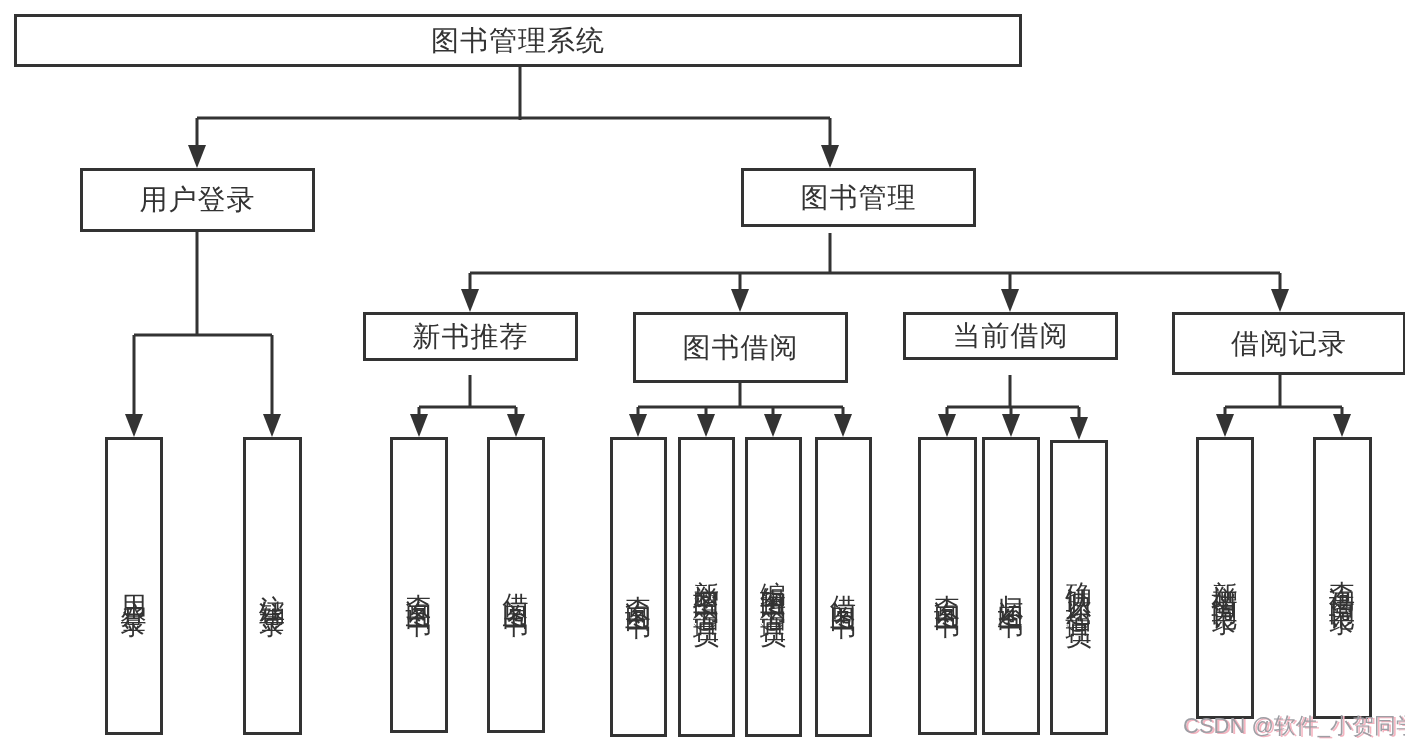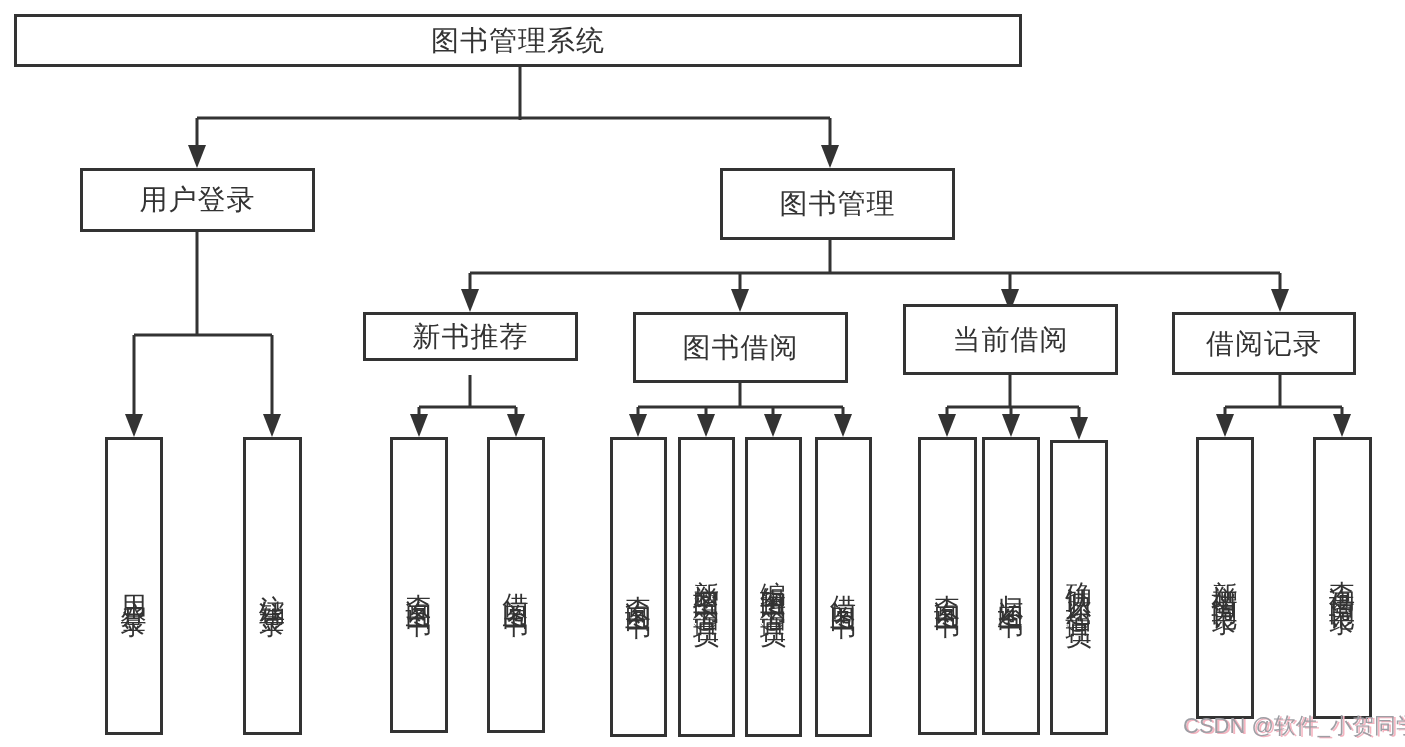--- a/index.html
+++ b/index.html
@@ -60,26 +60,26 @@
     <polygon points="1002,414 1020,414 1011,437"></polygon>
     <polygon points="1070,417 1088,417 1079,440"></polygon>
     <polygon points="1216,414 1234,414 1225,437"></polygon>
     <polygon points="1333,414 1351,414 1342,437"></polygon>
   </g>
 </svg>
 
 <div class="node hbox" style="left:14px;top:14px;width:1008px;height:53px">图书管理系统</div>
 
 <div class="node hbox" style="left:80px;top:168px;width:235px;height:64px">用户登录</div>
-<div class="node hbox" style="left:720px;top:168px;width:235px;height:72px">图书管理</div>
+<div class="node hbox" style="left:741px;top:168px;width:235px;height:59px">图书管理</div>
 
 <div class="node hbox" style="left:363px;top:312px;width:215px;height:49px">新书推荐</div>
 <div class="node hbox" style="left:633px;top:312px;width:215px;height:71px">图书借阅</div>
-<div class="node hbox" style="left:903px;top:304px;width:215px;height:71px">当前借阅</div>
-<div class="node hbox" style="left:1172px;top:312px;width:184px;height:63px">借阅记录</div>
+<div class="node hbox" style="left:903px;top:312px;width:215px;height:48px">当前借阅</div>
+<div class="node hbox" style="left:1172px;top:312px;width:234px;height:63px">借阅记录</div>
 
 <div class="node vbox" style="left:105px;top:437px;width:58px;height:298px">用户登录</div>
 <div class="node vbox" style="left:243px;top:437px;width:59px;height:298px">注销登录</div>
 
 <div class="node vbox" style="left:390px;top:437px;width:58px;height:296px">查询图书</div>
 <div class="node vbox" style="left:487px;top:437px;width:58px;height:296px">借阅图书</div>
 
 <div class="node vbox" style="left:610px;top:437px;width:57px;height:300px">查询图书</div>
 <div class="node vbox" style="left:678px;top:437px;width:57px;height:300px">新增图书（管理员）</div>
 <div class="node vbox" style="left:745px;top:437px;width:57px;height:300px">编辑图书（管理员）</div>

